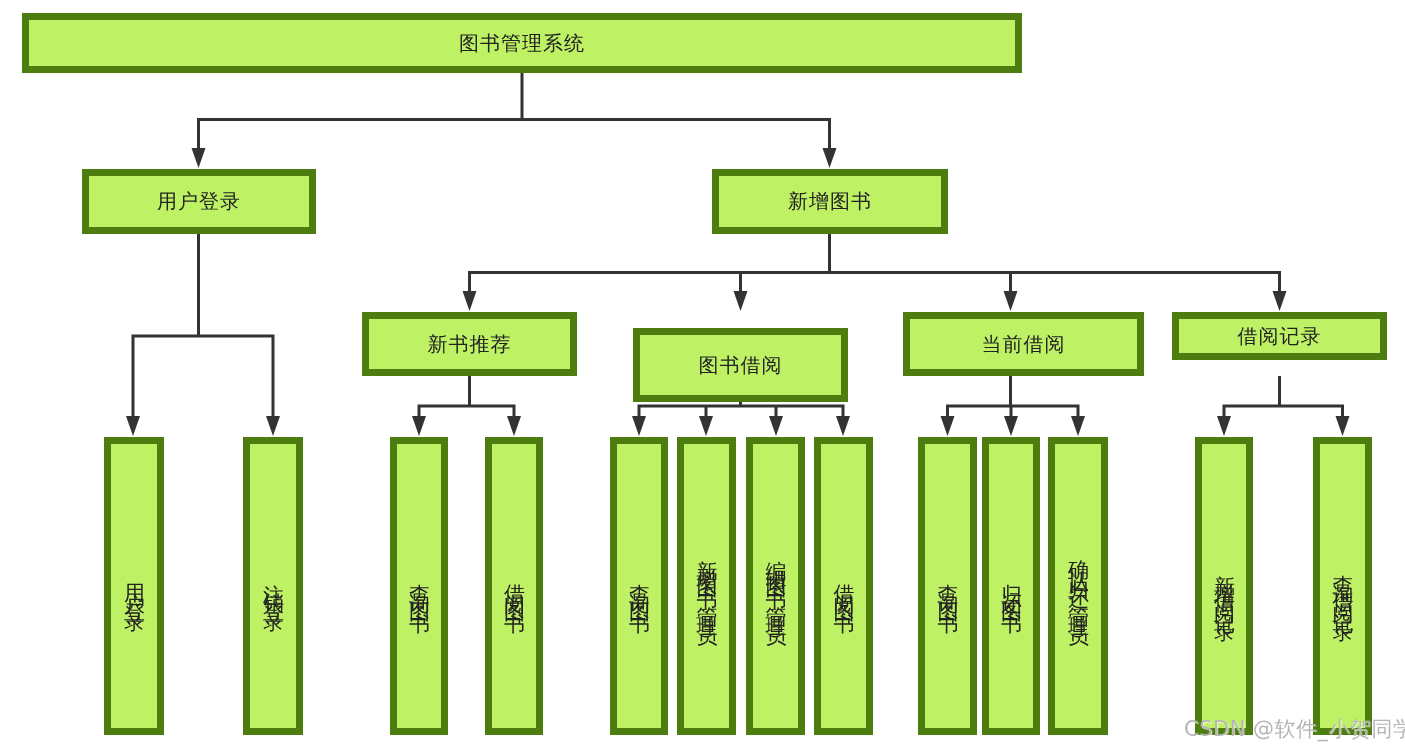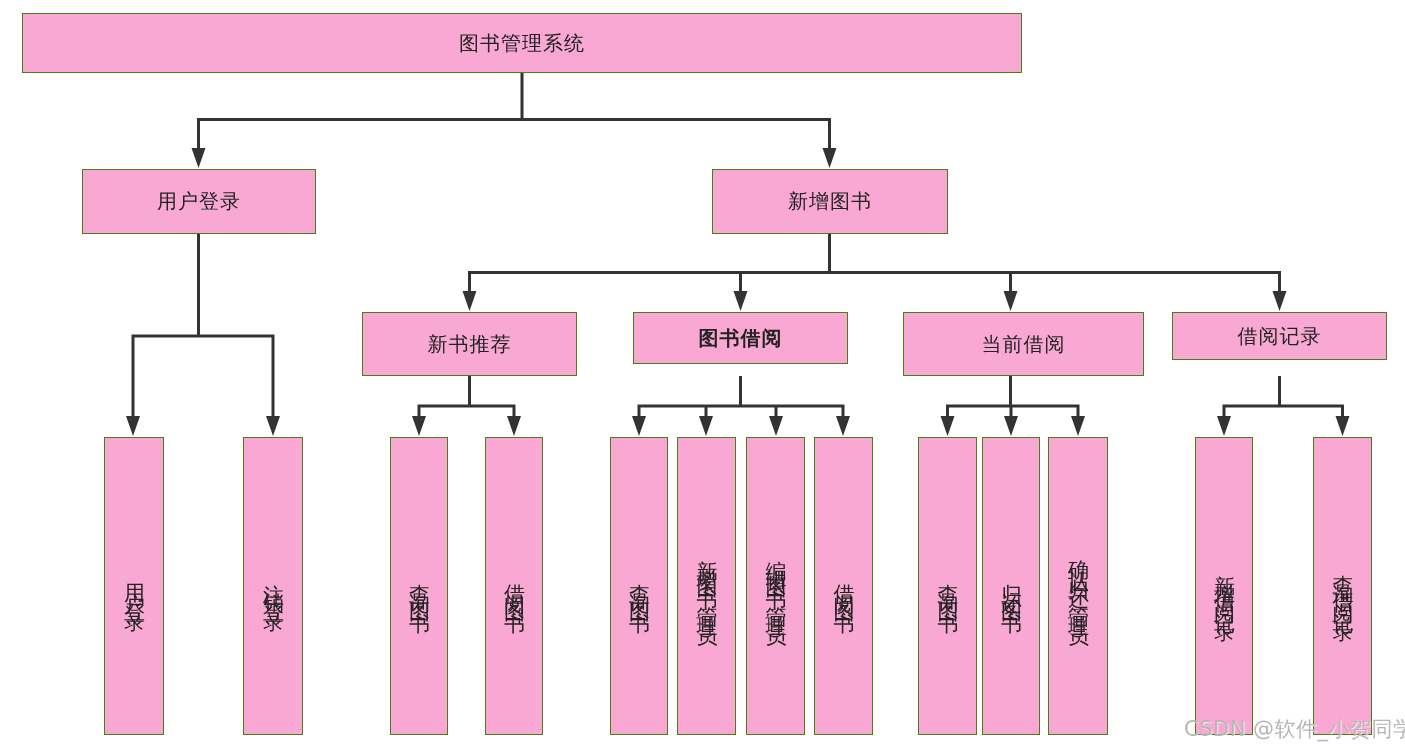--- a/index.html
+++ b/index.html
@@ -7,22 +7,22 @@
     position:relative;
     width:1405px;height:747px;
     background:#ffffff;
     font-family:"DejaVu Sans","Liberation Sans",sans-serif;
     overflow:hidden;
   }
   #wires{position:absolute;left:0;top:0;z-index:1;}
   .box{
     position:absolute;
     box-sizing:border-box;
-    background:#f9a8d4;
-    border:1px solid #4d7c0f;
+    background:#bef264;
+    border:7px solid #4d7c0f;
     color:#222222;
     display:flex;
     align-items:center;
     justify-content:center;
     z-index:2;
     text-align:center;
   }
   .hbox{
     font-size:20px;
     letter-spacing:1px;
@@ -96,21 +96,21 @@
       <polygon points="1335.5,416 1349.5,416 1342.5,436"></polygon>
     </g>
   </svg>
 
   <div class="box hbox" style="left:22px;top:13px;width:1000px;height:60px;">图书管理系统</div>
 
   <div class="box hbox" style="left:82px;top:169px;width:234px;height:65px;">用户登录</div>
   <div class="box hbox" style="left:712px;top:169px;width:236px;height:65px;">新增图书</div>
 
   <div class="box hbox" style="left:362px;top:312px;width:215px;height:64px;">新书推荐</div>
-  <div class="box hbox" style="left:633px;top:312px;width:215px;height:52px;font-weight:bold;">图书借阅</div>
+  <div class="box hbox" style="left:633px;top:328px;width:215px;height:74px;">图书借阅</div>
   <div class="box hbox" style="left:903px;top:312px;width:241px;height:64px;">当前借阅</div>
   <div class="box hbox" style="left:1172px;top:312px;width:215px;height:48px;">借阅记录</div>
 
   <div class="box vbox" style="left:104px;top:437px;width:60px;height:298px;">用户登录</div>
   <div class="box vbox" style="left:243px;top:437px;width:60px;height:298px;">注销登录</div>
 
   <div class="box vbox" style="left:390px;top:437px;width:58px;height:298px;">查询图书</div>
   <div class="box vbox" style="left:485px;top:437px;width:58px;height:298px;">借阅图书</div>
 
   <div class="box vbox" style="left:610px;top:437px;width:58px;height:298px;">查询图书</div>

